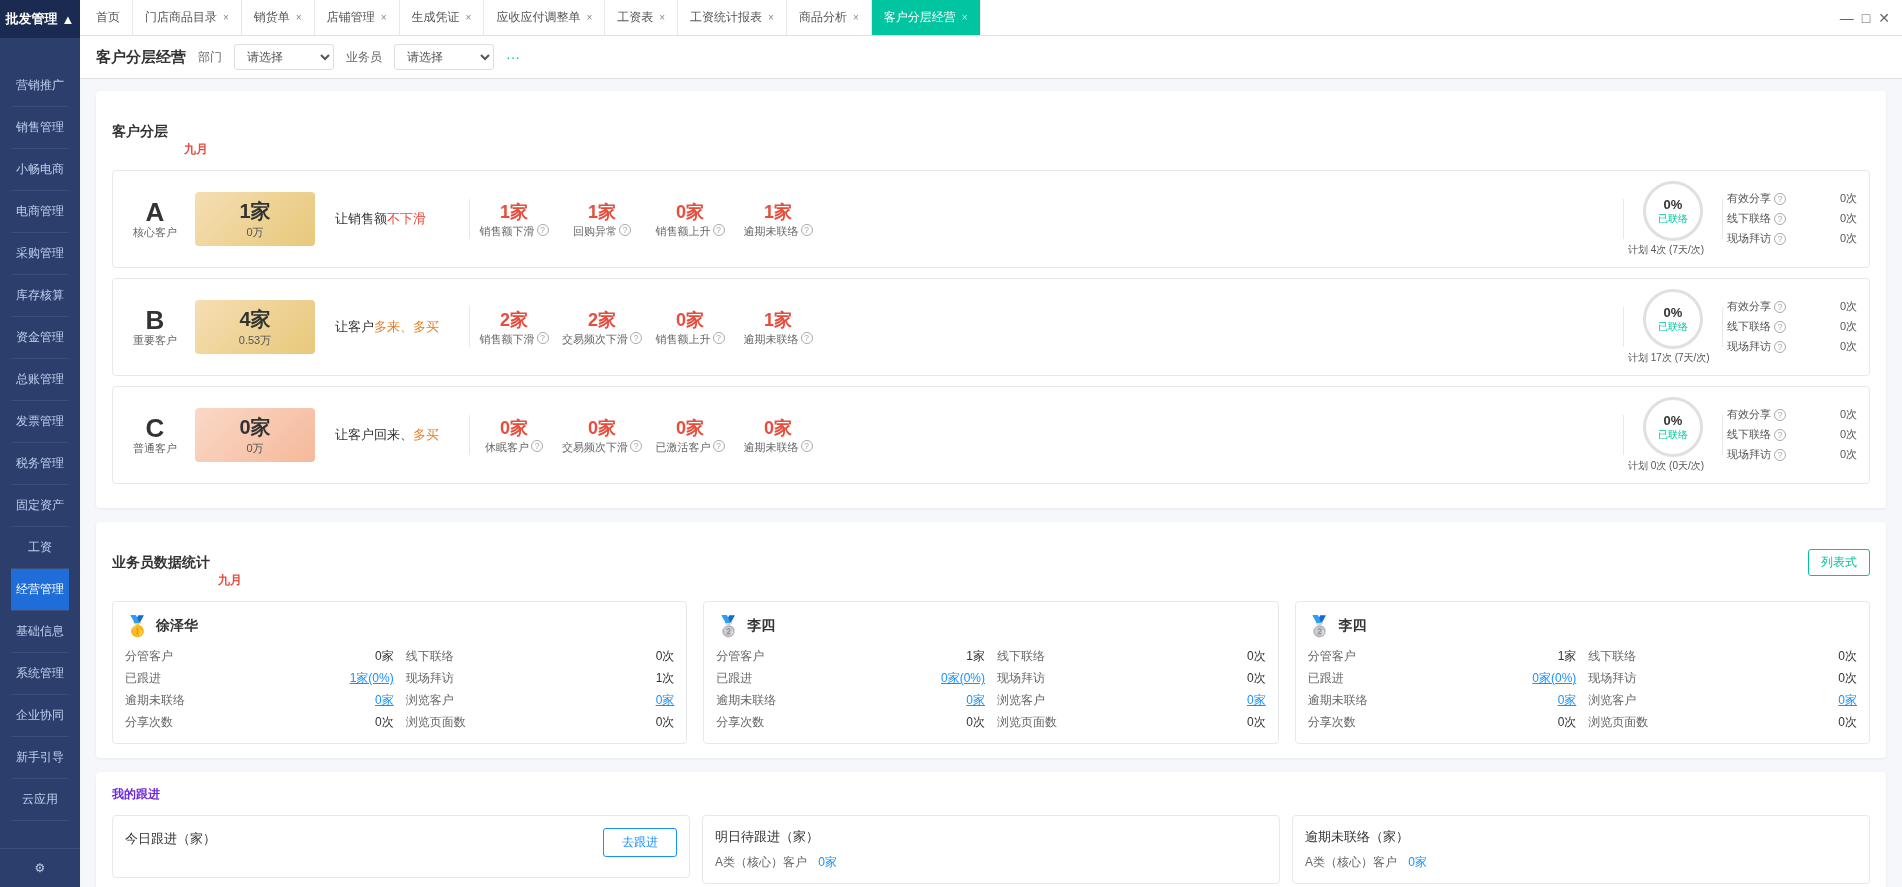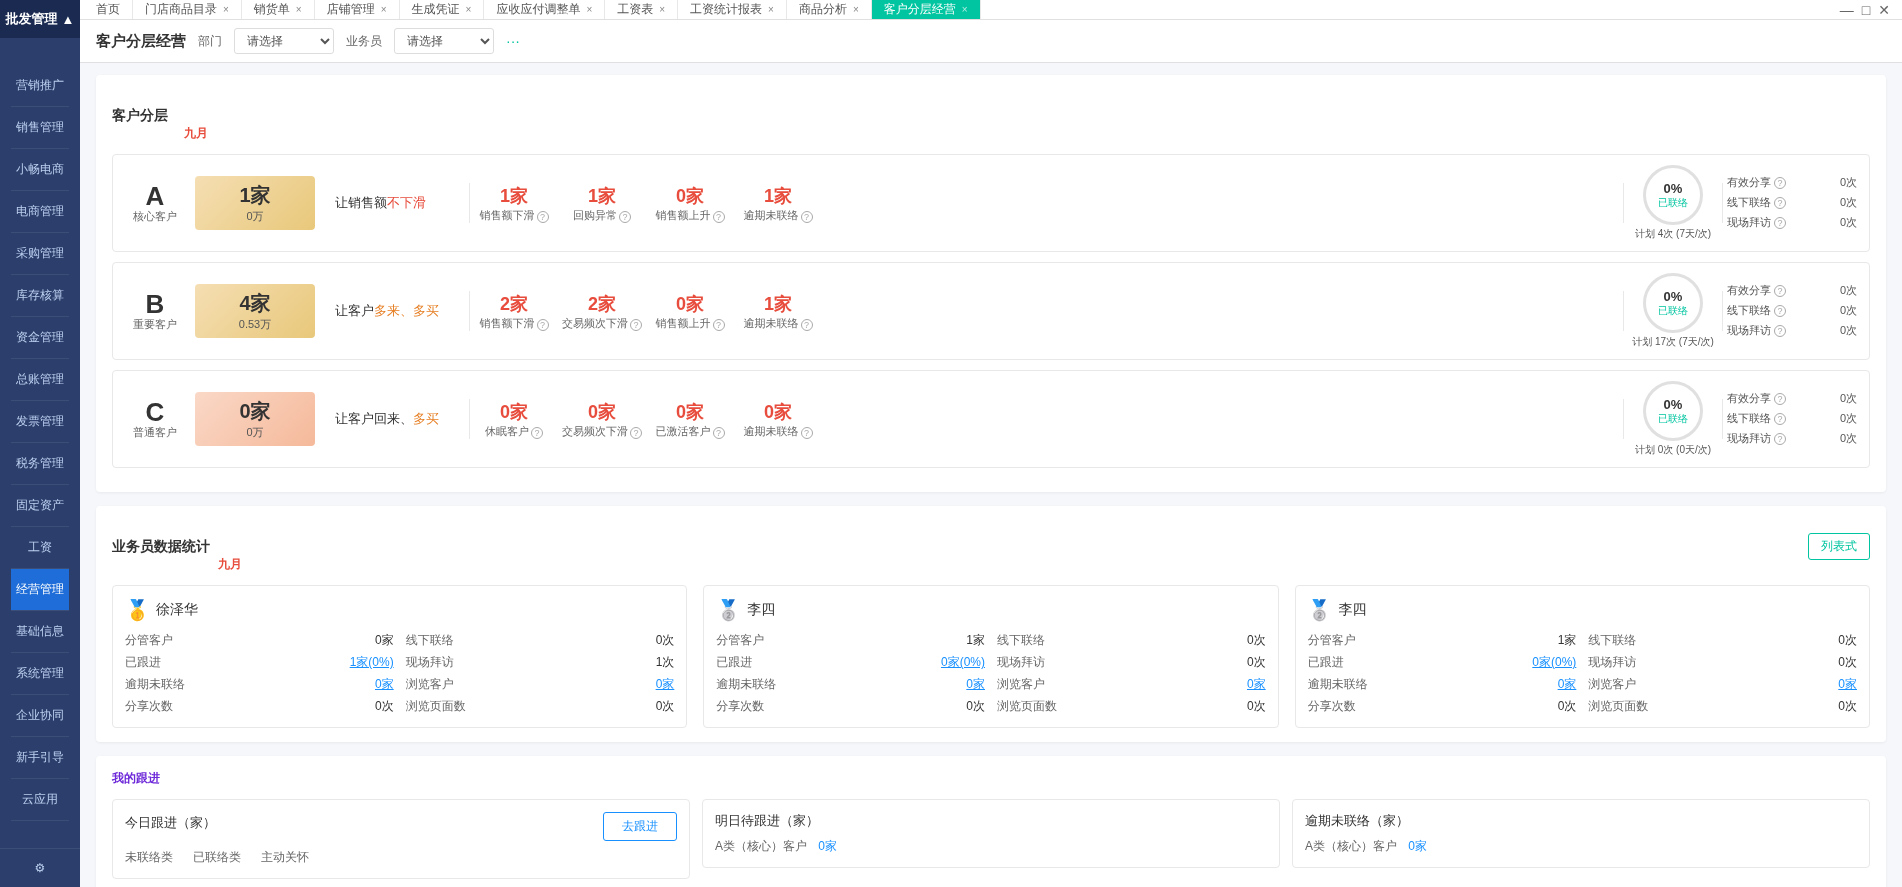--- a/index.html
+++ b/index.html
@@ -61,21 +61,21 @@
       flex-direction: column;
       overflow: hidden;
     }
 
     
     .tab-bar {
       background: #fff;
       border-bottom: 1px solid #e0e0e0;
       display: flex;
       align-items: center;
-      height: 20px;
+      height: 36px;
       padding: 0 4px;
       flex-shrink: 0;
       overflow: hidden;
     }
     .tab {
       display: flex;
       align-items: center;
       padding: 0 12px;
       height: 36px;
       font-size: 12px;
@@ -242,21 +242,21 @@
     }
     .tier-stat-num {
       font-size: 18px;
       font-weight: bold;
       color: #e74c3c;
     }
     .tier-stat-label {
       font-size: 11px;
       color: #666;
       display: flex;
-      align-items: flex-end;
+      align-items: flex-start;
       justify-content: center;
       gap: 2px;
     }
     .tier-circle-block {
       width: 90px;
       text-align: center;
       position: relative;
     }
     .tier-circle {
       width: 60px;
@@ -275,21 +275,21 @@
       font-weight: bold;
       color: #333;
     }
     .tier-circle .circle-tag {
       font-size: 10px;
       color: #00c5a0;
     }
     .tier-circle-label {
       font-size: 10px;
       color: #555;
-      text-align: center;
+      text-align: left;
     }
     .tier-right-stats {
       width: 130px;
       font-size: 11px;
       color: #555;
       line-height: 1.8;
     }
     .tier-right-stats .stat-line {
       display: flex;
       justify-content: space-between;
@@ -335,21 +335,21 @@
       border-radius: 4px;
       padding: 12px;
     }
     .staff-name-row {
       display: flex;
       align-items: center;
       gap: 6px;
       margin-bottom: 10px;
     }
     .staff-medal { font-size: 20px; }
-    .staff-name { font-size: 14px; font-weight: normal; color: #333; }
+    .staff-name { font-size: 14px; font-weight: bold; color: #333; }
     .staff-grid {
       display: grid;
       grid-template-columns: 1fr 1fr;
       gap: 5px 12px;
       font-size: 12px;
     }
     .staff-row {
       display: flex;
       justify-content: space-between;
       align-items: center;
@@ -807,27 +807,20 @@
     </div>
 
     <div class="section followup-section">
       <div class="followup-header">我的跟进</div>
       <div class="followup-cards">
         <div class="followup-card">
           <div style="display:flex;align-items:center;justify-content:space-between;margin-bottom:8px;">
             <span class="followup-card-title">今日跟进（家）</span>
             <button class="followup-btn">去跟进</button>
           </div>
-          <div style="font-size:12px;color:#666;">
-            <div style="display:flex;gap:20px;">
-              <span>未联络类</span>
-              <span>已联络类</span>
-              <span>主动关怀</span>
-            </div>
-          </div>
         </div>
         <div class="followup-card">
           <div class="followup-card-title">明日待跟进（家）</div>
           <div style="margin-top:6px;">
             <span class="followup-label">A类（核心）客户</span>
             <span style="color:#1890ff;margin-left:8px;">0家</span>
           </div>
         </div>
         <div class="followup-card">
           <div class="followup-card-title">逾期未联络（家）</div>

